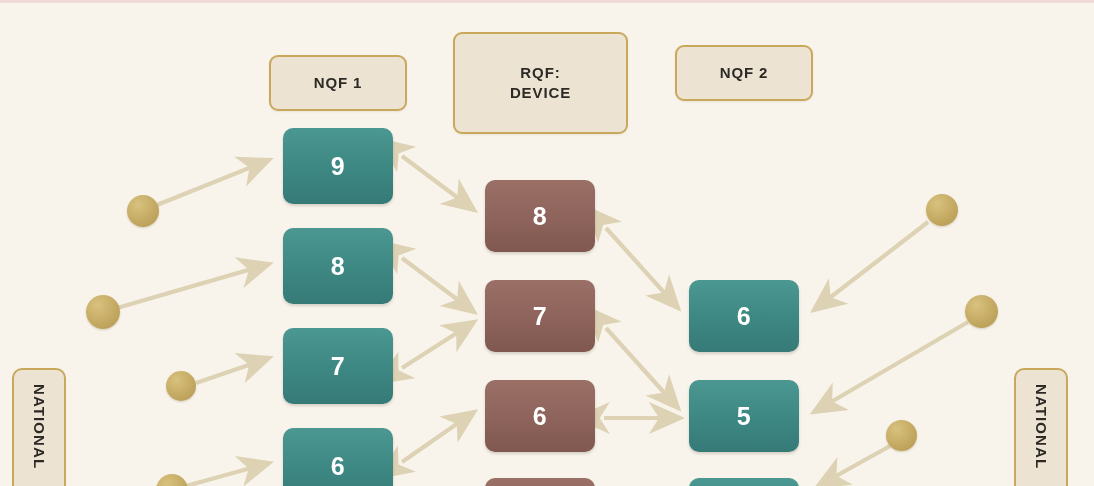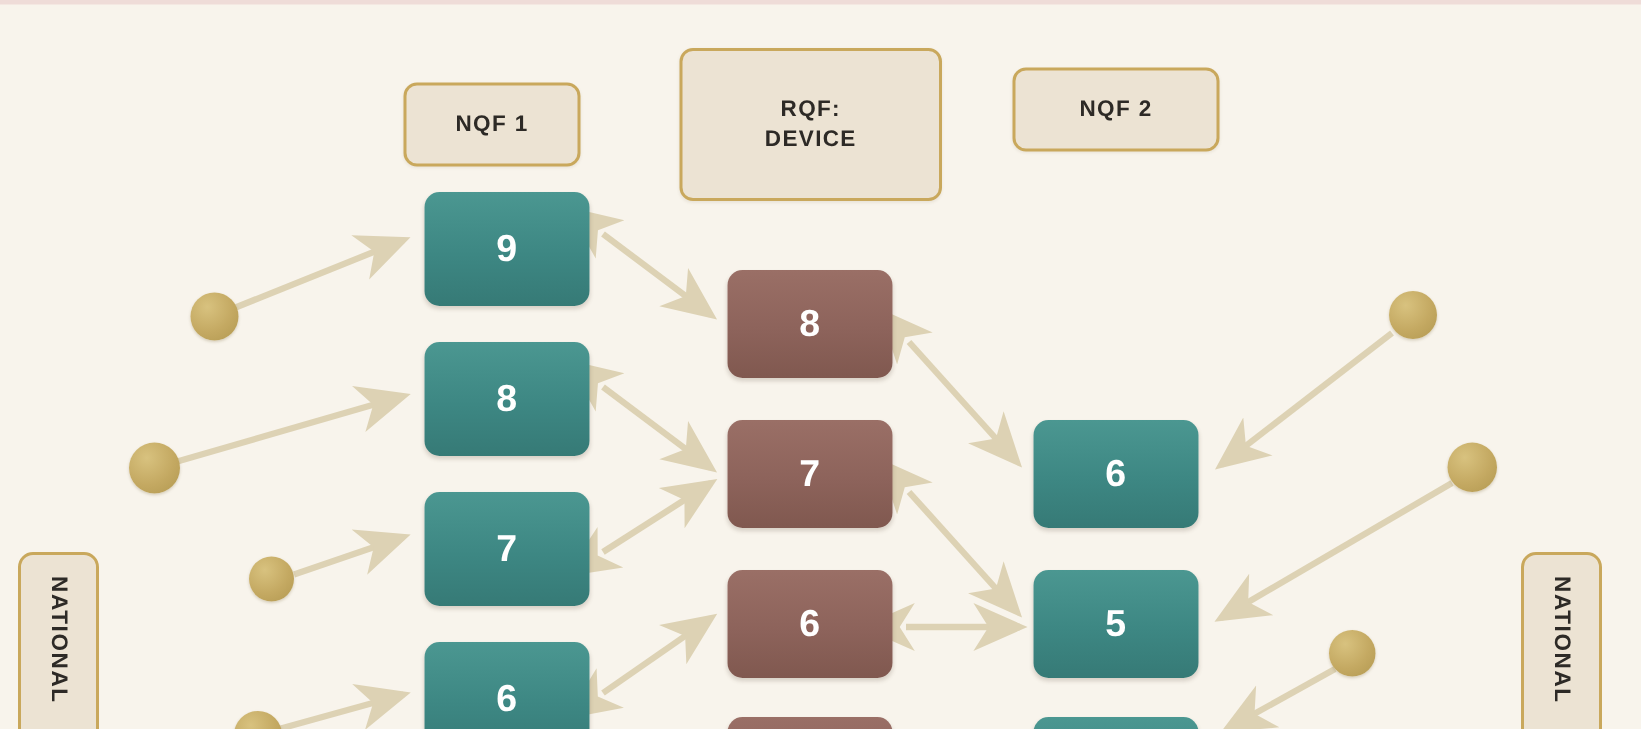--- a/index.html
+++ b/index.html
@@ -119,21 +119,21 @@
       <line x1="606" y1="228" x2="678" y2="308" marker-end="url(#ah)" marker-start="url(#ah-start)"></line>
       <line x1="606" y1="328" x2="678" y2="408" marker-end="url(#ah)" marker-start="url(#ah-start)"></line>
       <line x1="604" y1="418" x2="680" y2="418" marker-end="url(#ah)" marker-start="url(#ah-start)"></line>
 
       <line x1="928" y1="222" x2="814" y2="310" marker-end="url(#ah)"></line>
       <line x1="968" y1="322" x2="814" y2="412" marker-end="url(#ah)"></line>
       <line x1="890" y1="446" x2="818" y2="486" marker-end="url(#ah)"></line>
     </g>
   </svg>
 
-  <div class="header-pill" style="left:269px; top:55px; width:118px; height:56px;">
+  <div class="header-pill" style="left:269px; top:55px; width:138px; height:56px;">
     <span>NQF 1</span>
   </div>
 
   <div class="header-pill" style="left:453px; top:32px; width:175px; height:102px; flex-direction:column;">
     <span>RQF:</span>
     <span>DEVICE</span>
   </div>
 
   <div class="header-pill" style="left:675px; top:45px; width:138px; height:56px;">
     <span>NQF 2</span>

